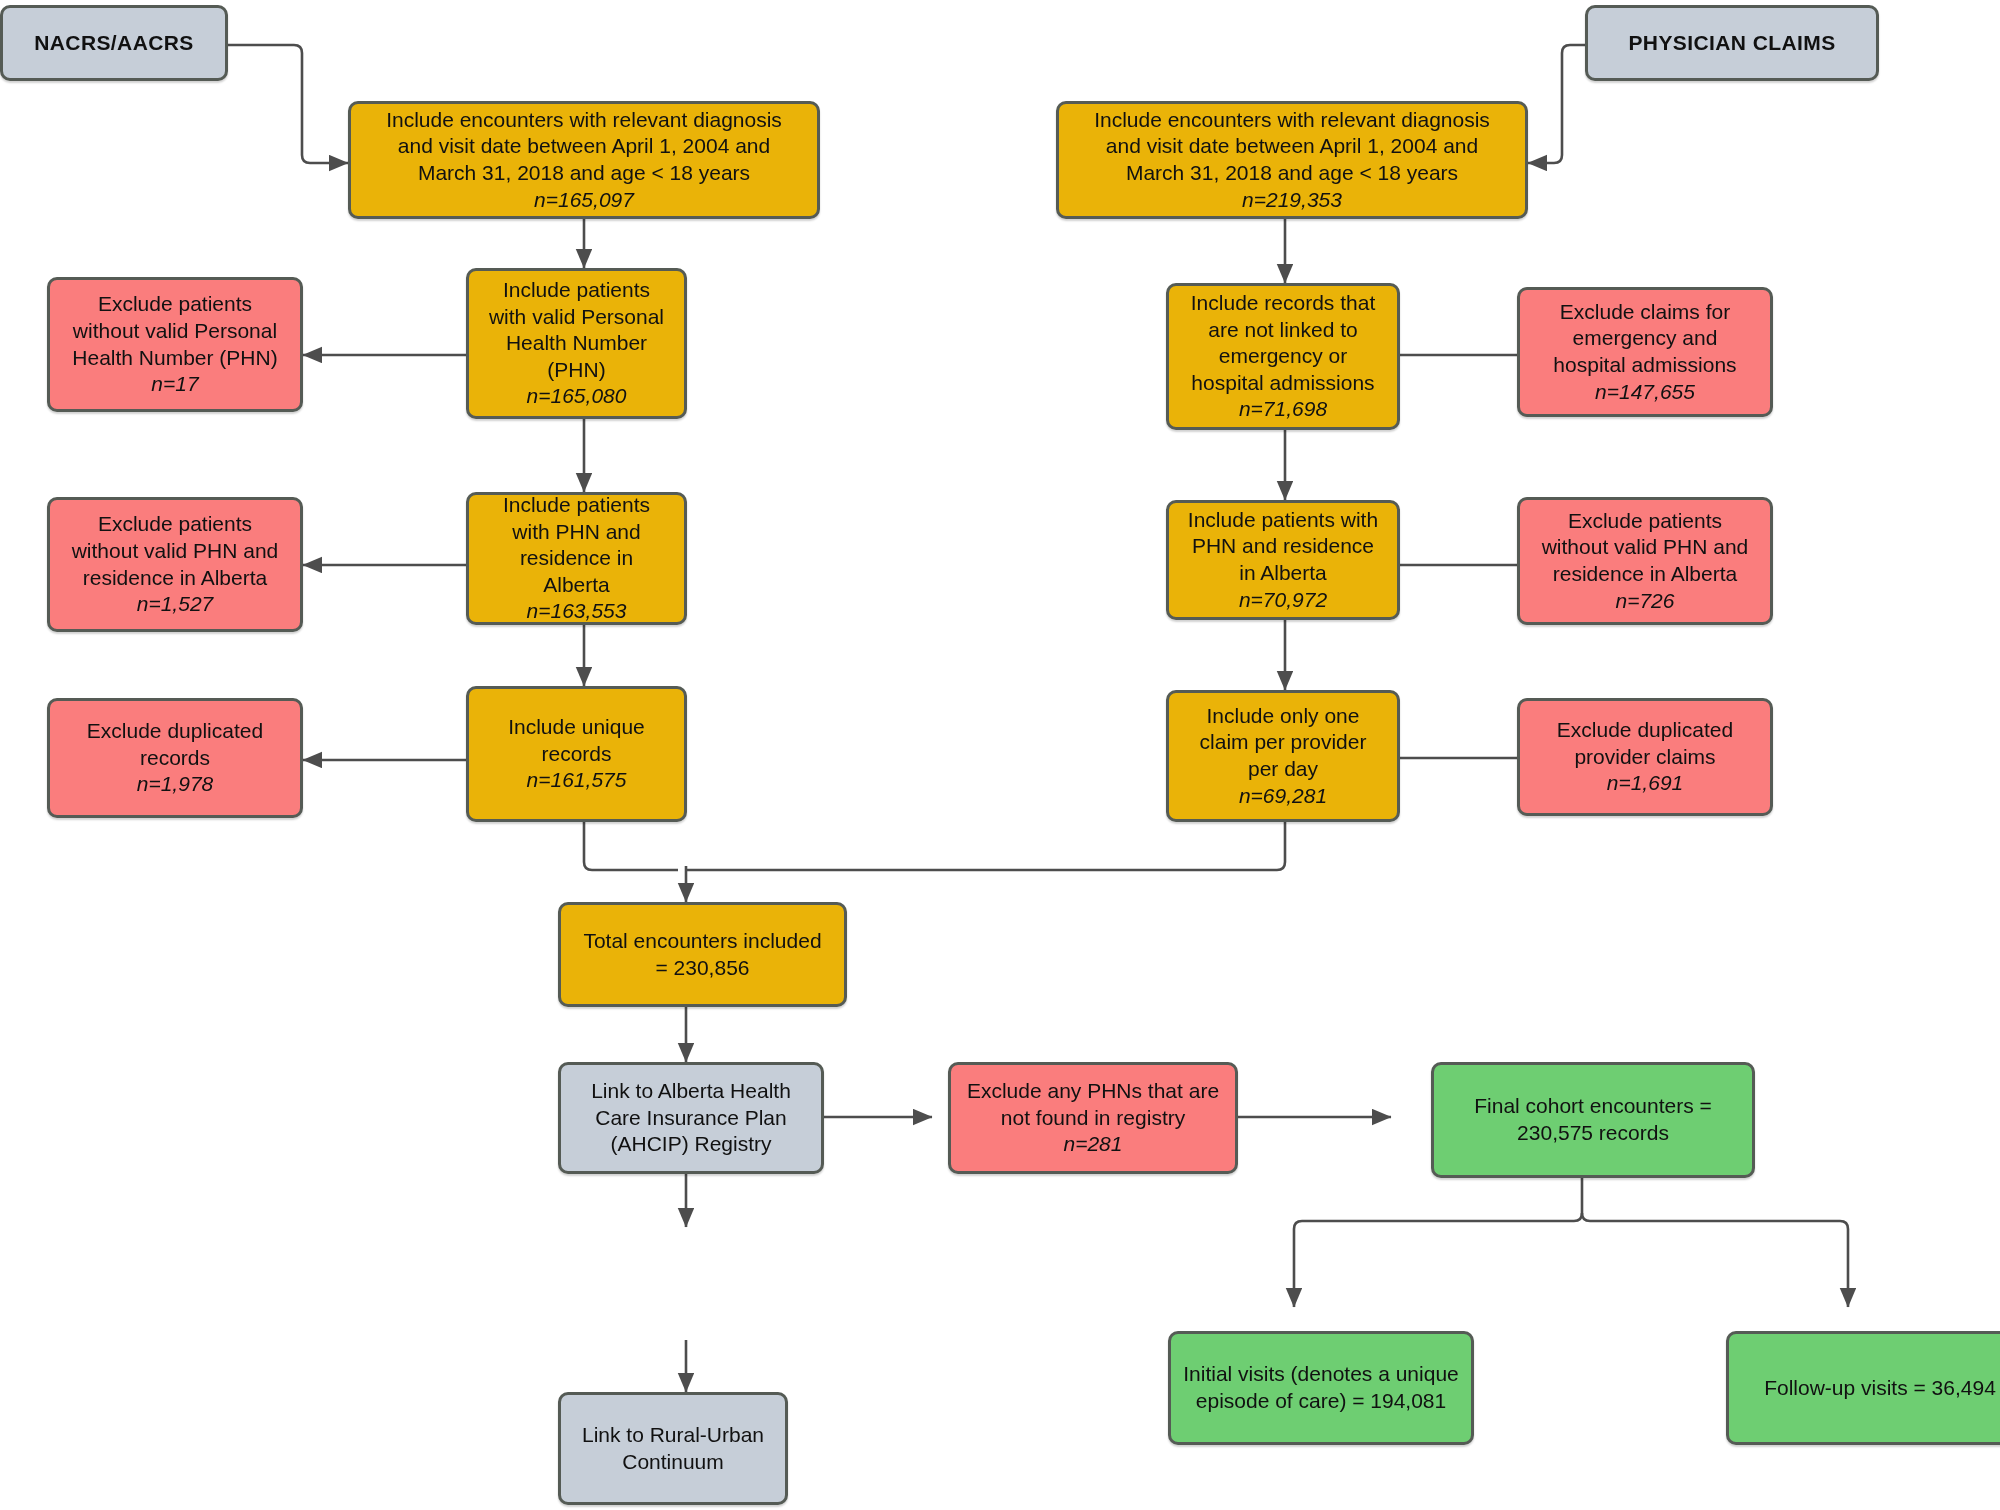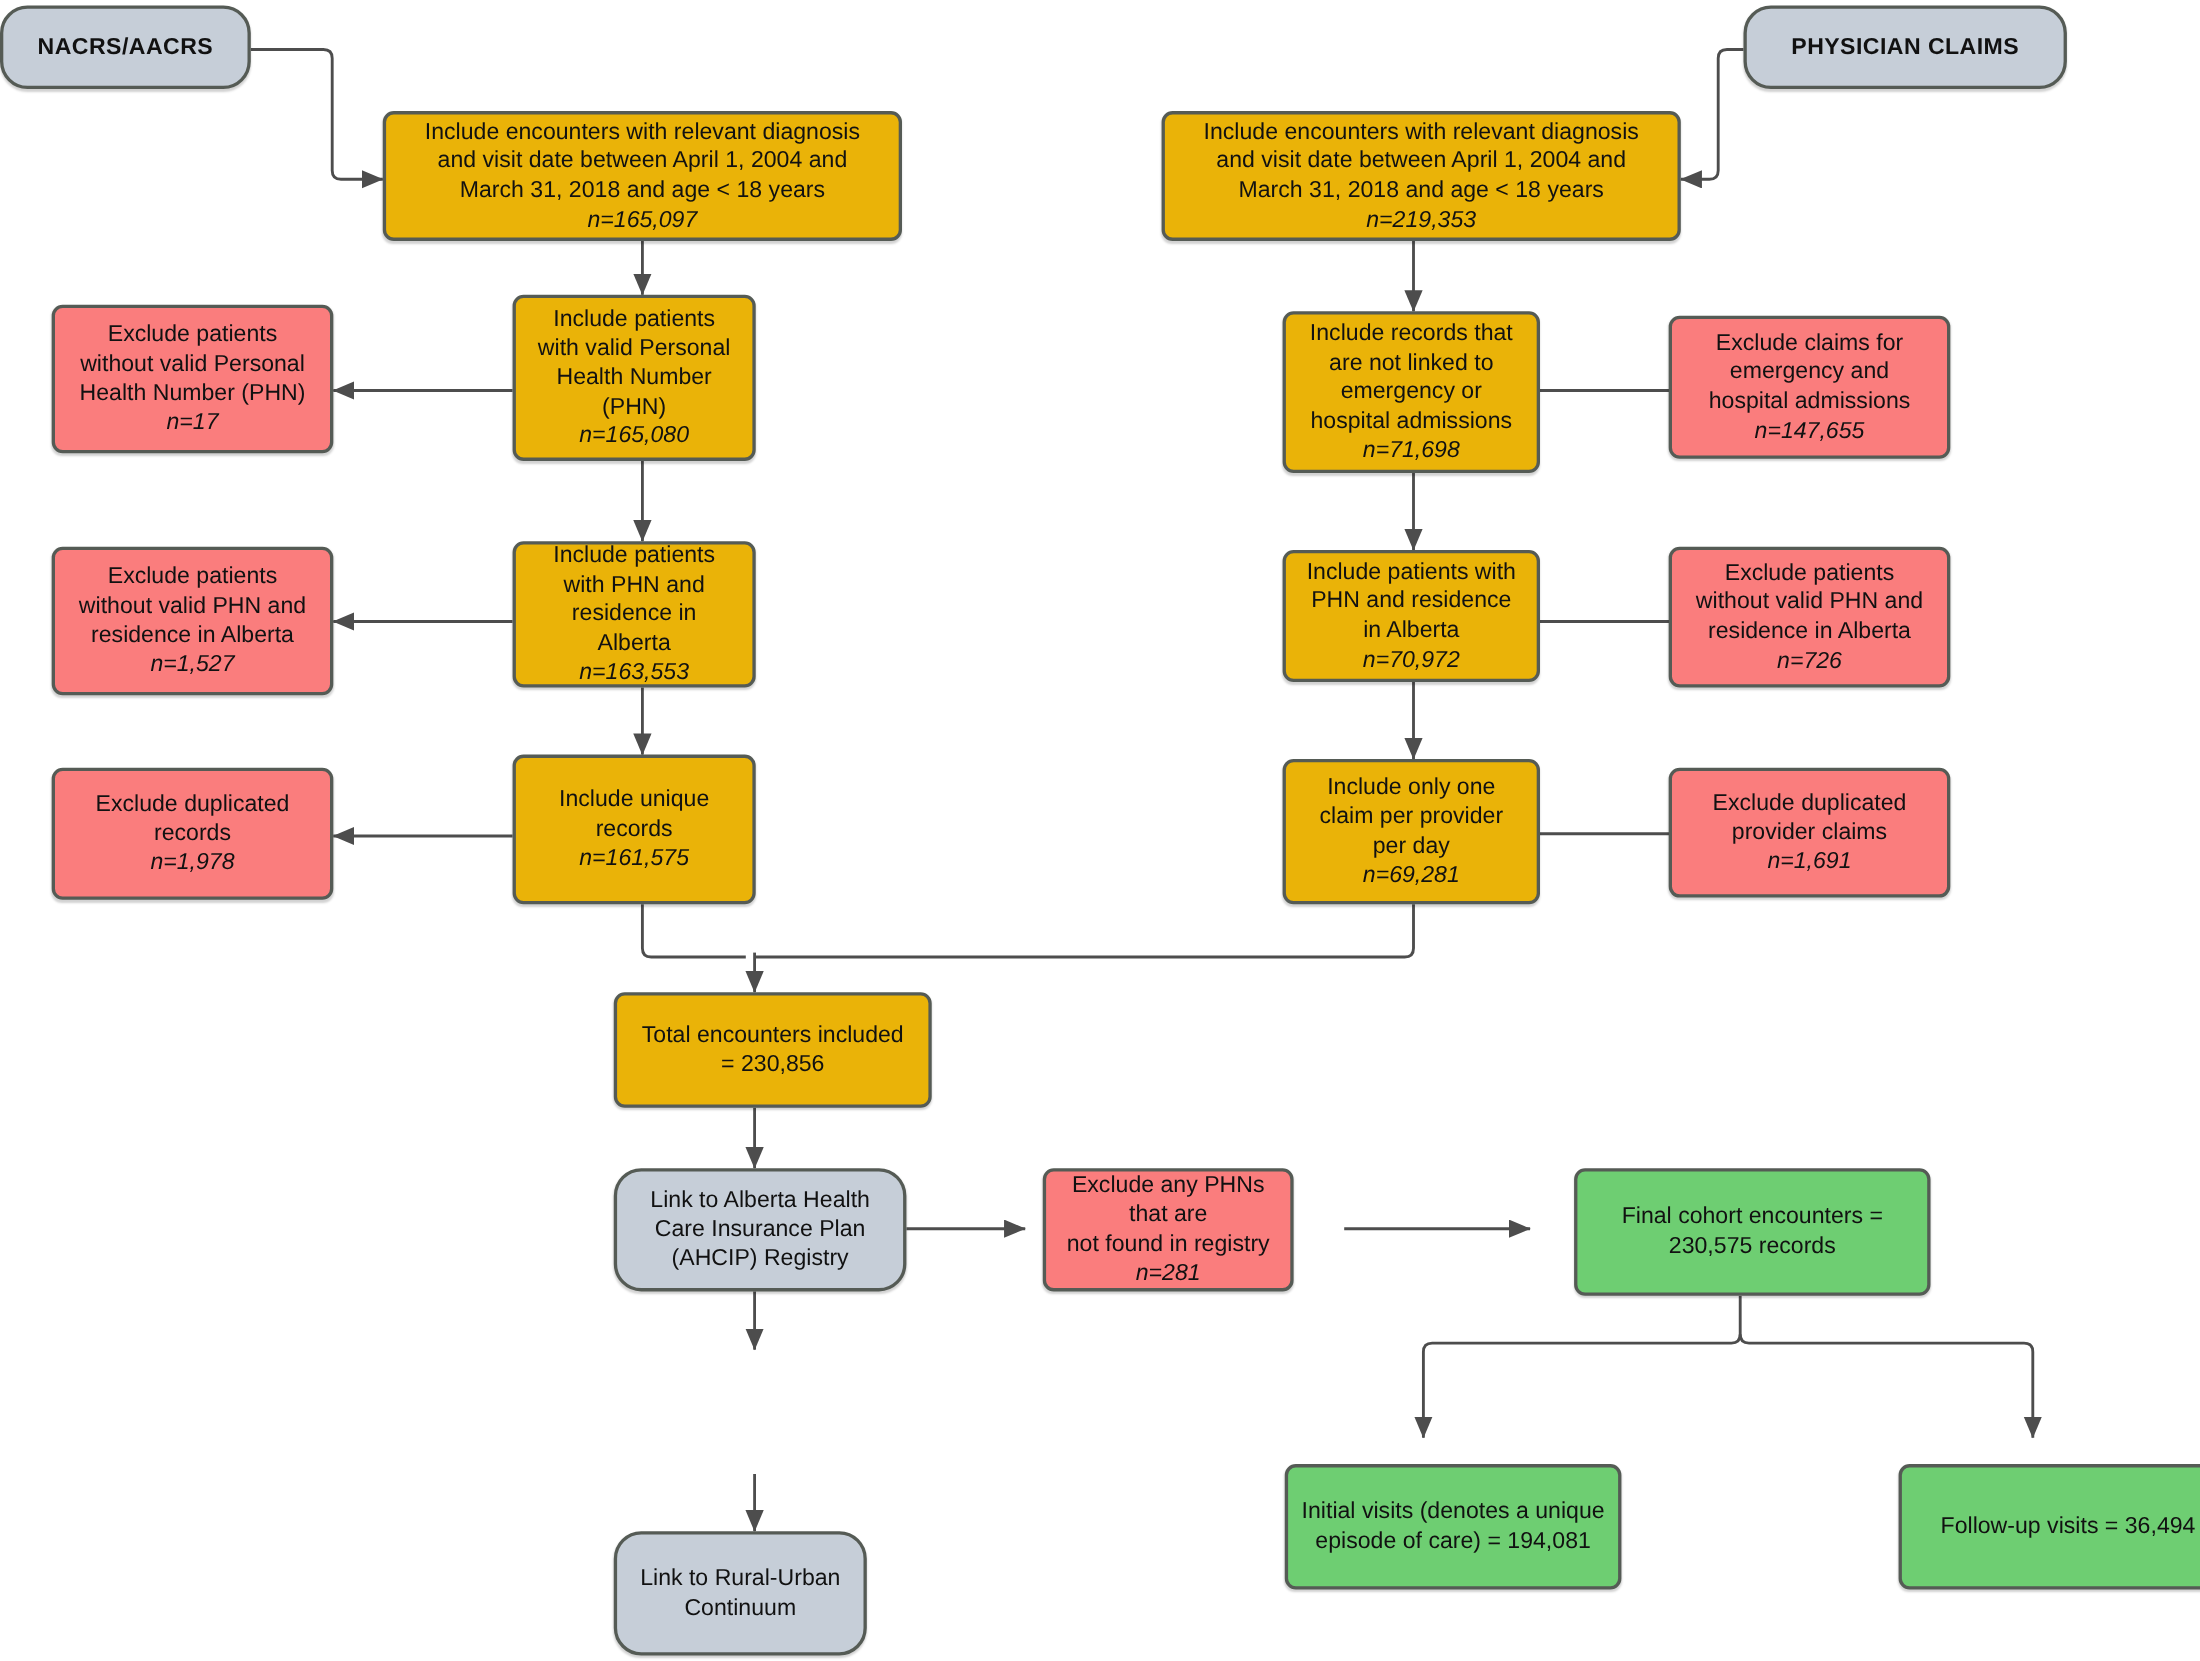--- a/index.html
+++ b/index.html
@@ -34,21 +34,21 @@
     align-items: center;
     justify-content: center;
     text-align: center;
     color: #111111;
     font-size: 21px;
     line-height: 1.27;
     padding: 4px 10px;
     box-shadow: 0 2px 2px rgba(0,0,0,0.18);
   }
   .node .txt { display: block; width: 100%; white-space: pre-line; }
-  .node.grey  { background: #c6ced8; border-radius: 25px; }
+  .node.grey  { background: #c6ced8; }
   .node.green { background: #eab308; }
   .node.red   { background: #fa7d7d; }
   .node.darkgreen { background: #6ece72; margin-left: 40px; }
   .node.src {
     font-weight: bold;
     letter-spacing: 0.4px;
   }
 </style>
 </head>
 <body>
@@ -212,21 +212,21 @@
     <span class="txt">Total encounters included
 = 230,856</span>
   </div>
 
   <div class="node grey" style="left:558px; top:1062px; width:266px; height:112px;">
     <span class="txt">Link to Alberta Health
 Care Insurance Plan
 (AHCIP) Registry</span>
   </div>
 
-  <div class="node red" style="left:948px; top:1062px; width:228px; height:112px; flex-direction:column;">
+  <div class="node red" style="left:948px; top:1062px; width:290px; height:112px; flex-direction:column;">
     <span class="txt">Exclude any PHNs that are
 not found in registry</span>
     <span class="txt" style="font-style:italic;">n=281</span>
   </div>
 
   <div class="node darkgreen" style="left:1391px; top:1062px; width:324px; height:116px;">
     <span class="txt">Final cohort encounters =
 230,575 records</span>
   </div>
 

